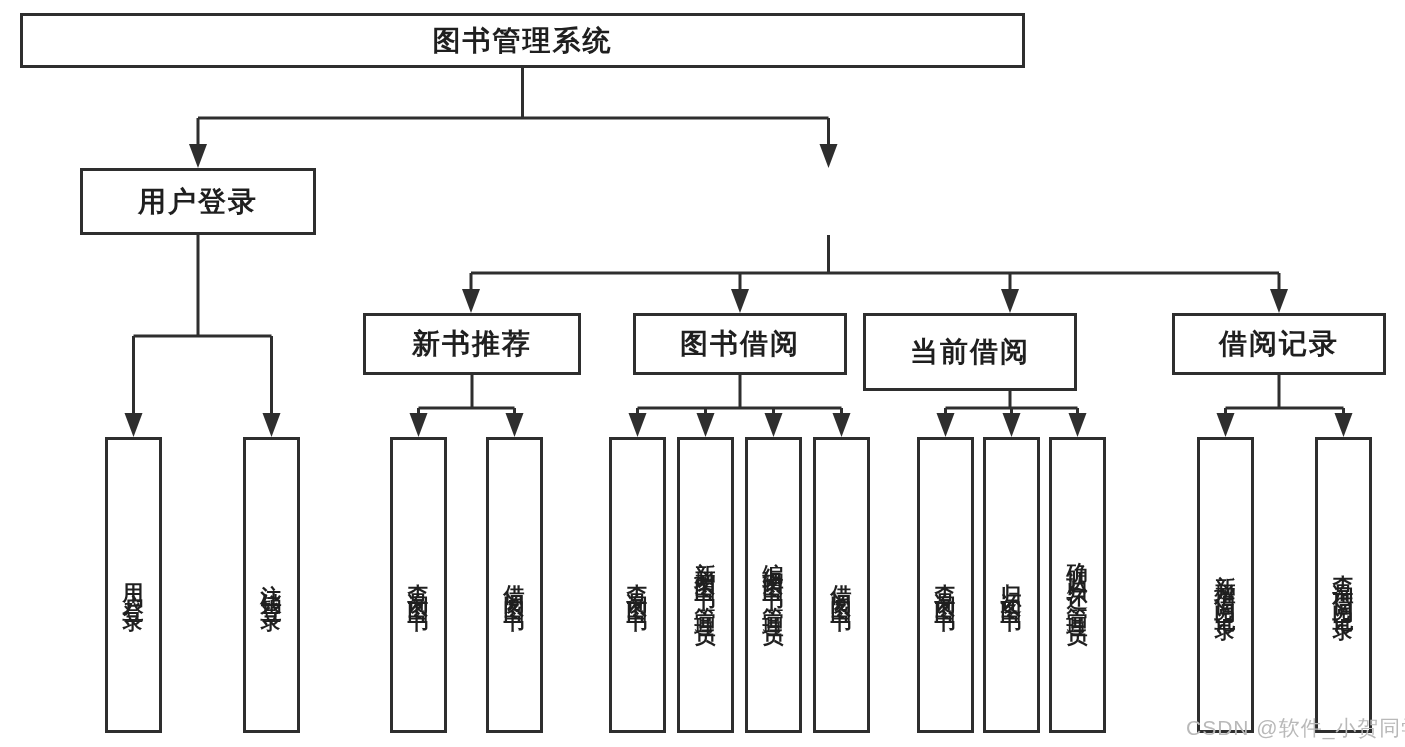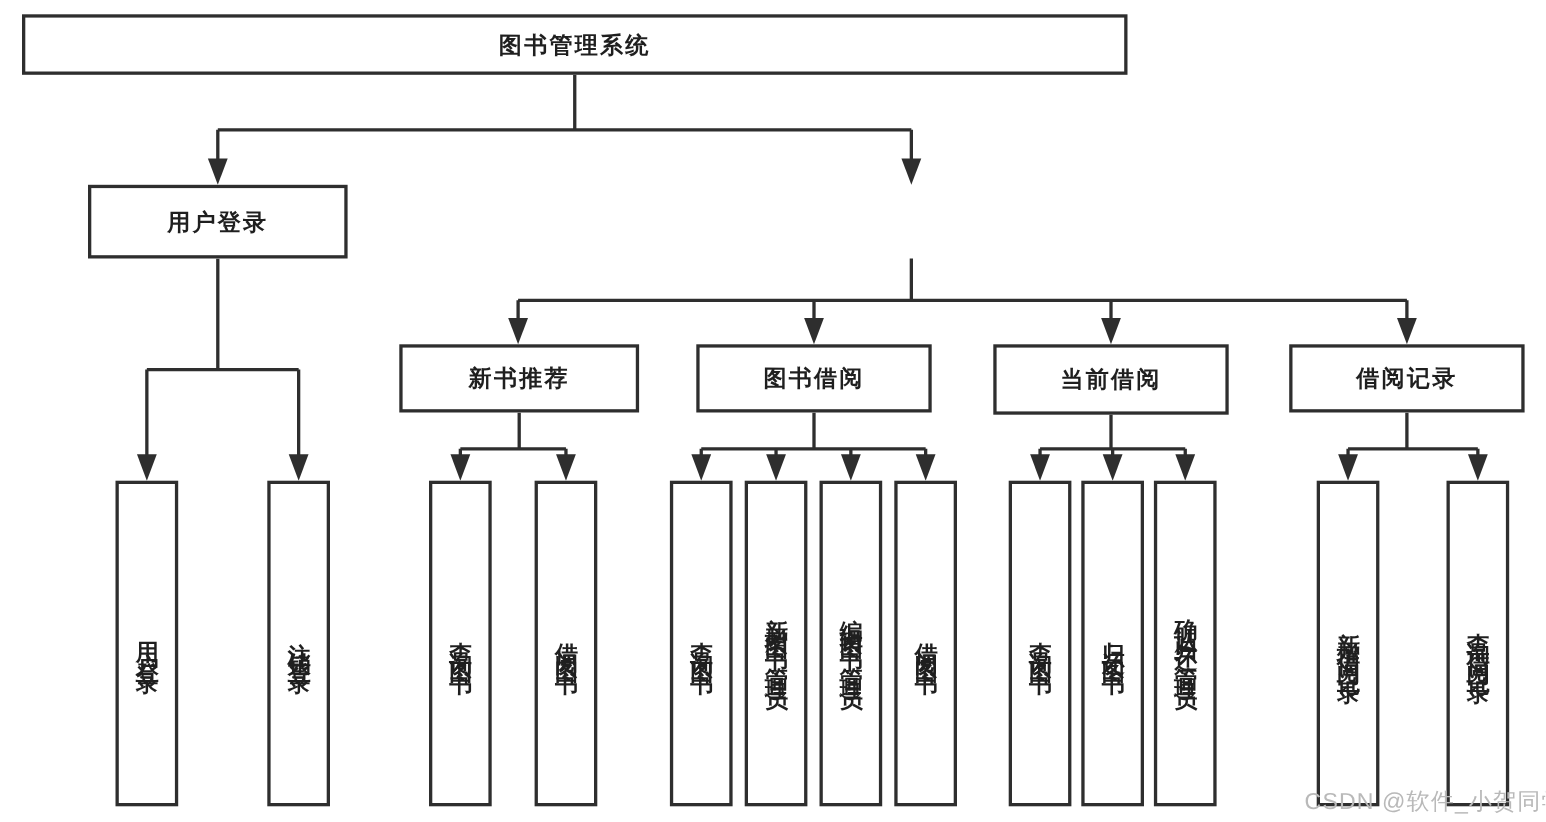--- a/index.html
+++ b/index.html
@@ -16,21 +16,21 @@
   .node{
     position:absolute;
     box-sizing:border-box;
     border:3px solid #2e2e2e;
     background:#ffffff;
     display:flex;align-items:center;justify-content:center;
     z-index:2;
     color:#1f1f1f;
   }
   .node.h span{
-    font-size:21px;
+    font-size:28px;
     font-weight:600;
     letter-spacing:2px;
     white-space:nowrap;
   }
   .node.v span{
     writing-mode:vertical-rl;
     font-size:21px;
     font-weight:600;
     letter-spacing:9px;
     line-height:1;
@@ -102,21 +102,21 @@
   <div class="node h" style="left:80px;top:168px;width:236px;height:67px">
     <span>用户登录</span>
   </div>
 
   <div class="node h" style="left:633px;top:313px;width:214px;height:62px">
     <span>图书借阅</span>
   </div>
   <div class="node h" style="left:363px;top:313px;width:218px;height:62px">
     <span>新书推荐</span>
   </div>
-  <div class="node h" style="left:903px;top:313px;width:214px;height:64px">
+  <div class="node h" style="left:863px;top:313px;width:214px;height:78px">
     <span>当前借阅</span>
   </div>
   <div class="node h" style="left:1172px;top:313px;width:214px;height:62px">
     <span>借阅记录</span>
   </div>
 
   <div class="node v" style="left:105px;top:437px;width:57px;height:296px">
     <span>用户登录</span>
   </div>
   <div class="node v" style="left:243px;top:437px;width:57px;height:296px">

